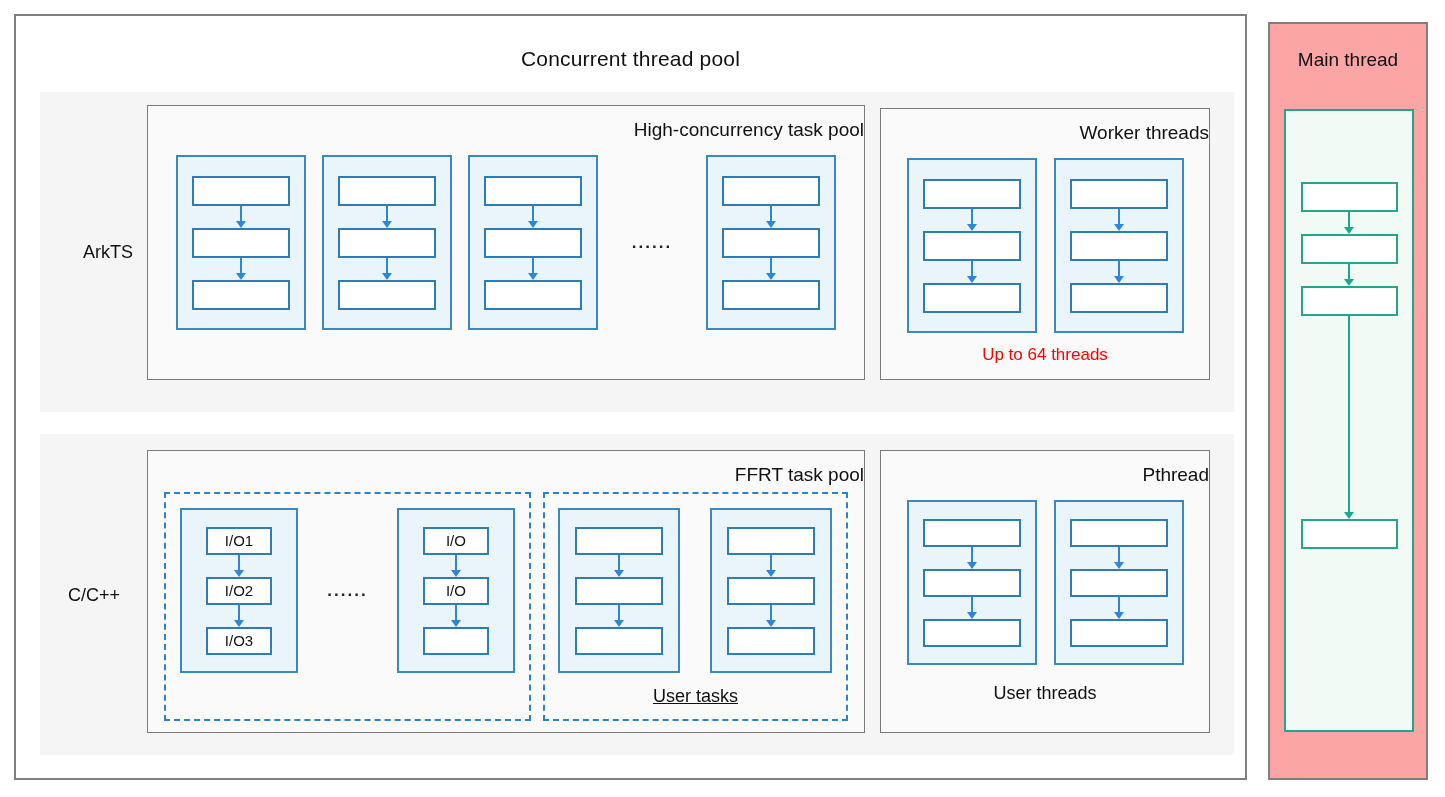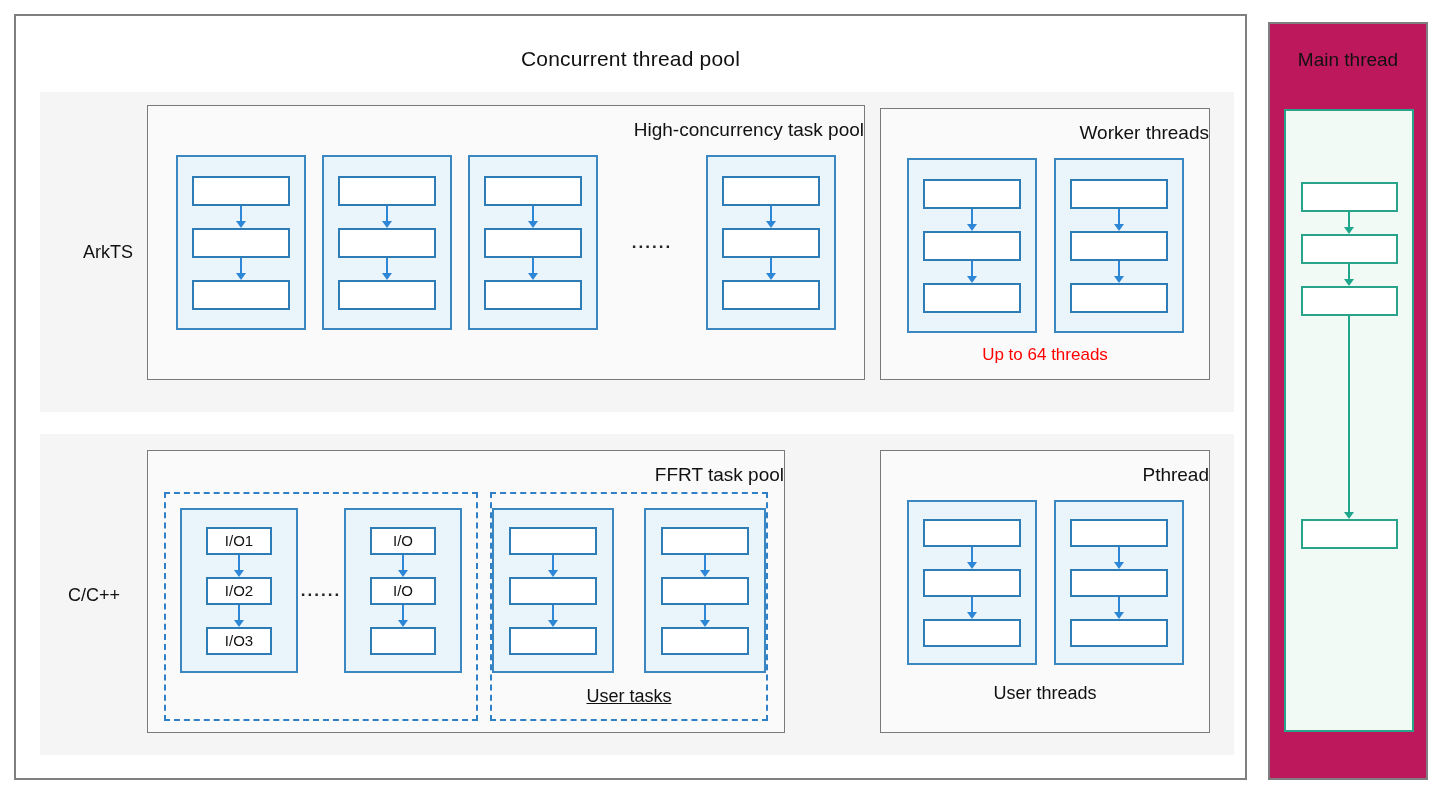--- a/index.html
+++ b/index.html
@@ -19,21 +19,21 @@
   .row-label { position:absolute; top:50%; transform:translateY(-50%);
                font-size:18px; text-align:center; }
   .band-arkts .row-label { left:30px; width:76px; }
   .band-cpp   .row-label { left:14px; width:80px; }
 
   
   .panel { position:absolute; background:var(--panel-gray,#fafafa);
            border:1.5px solid #7a7a7a; }
   .hc-panel      { left:107px; top:13px;  width:718px; height:275px; }
   .worker-panel  { left:840px; top:16px;  width:330px; height:272px; }
-  .ffrt-panel    { left:107px; top:16px;  width:638px; height:283px; }
+  .ffrt-panel    { left:107px; top:16px;  width:718px; height:283px; }
   .pthread-panel { left:840px; top:16px;  width:330px; height:283px; }
   .panel-title { text-align:right; font-size:19px; margin-top:13px; }
 
   
   .cols-row { display:flex; align-items:flex-start; }
   .hc-row     { padding:14px 28px 0; gap:16px; }
   .center-row { justify-content:center; gap:17px; margin-top:14px; }
   .tcol { background:var(--fill-blue,#eaf4fb); border:2px solid var(--accent-blue,#3a87c2);
           display:flex; flex-direction:column; align-items:center; justify-content:center;
           flex-shrink:0; }
@@ -72,21 +72,21 @@
   .dashed { border:2px dashed var(--dashed-blue,#3080c8); height:229px; }
   .sys-dashed  { width:368px; margin-right:12px; }
   .user-dashed { width:306px;text-decoration:underline; }
   .sys-inner  { display:flex; align-items:flex-start; padding:14px 14px 0; }
   .user-inner { display:flex; justify-content:center; gap:30px; padding-top:14px; }
   .dashed .caption { margin-top:13px; }
   .pthread-panel .caption { margin-top:18px; }
 
   
   .main-panel { position:absolute; left:1268px; top:22px; width:160px; height:758px;
-                border:2px solid var(--border-gray,#7f7f7f); background:#be185d; }
+                border:2px solid var(--border-gray,#7f7f7f); background:#fca5a5; }
   .main-title { text-align:center; font-size:19px; margin-top:25px; }
   .green-box { position:absolute; left:14px; top:85px; width:130px; height:623px;
                background:var(--fill-teal,#f1faf4); border:2px solid var(--accent-teal,#2aa38b);
                display:flex; flex-direction:column; align-items:center; padding-top:71px; }
   .gbox { width:97px; height:30px; background:#fff;
           border:2px solid var(--accent-teal,#2aa38b); flex-shrink:0; }
 </style>
 </head>
 <body>
 

